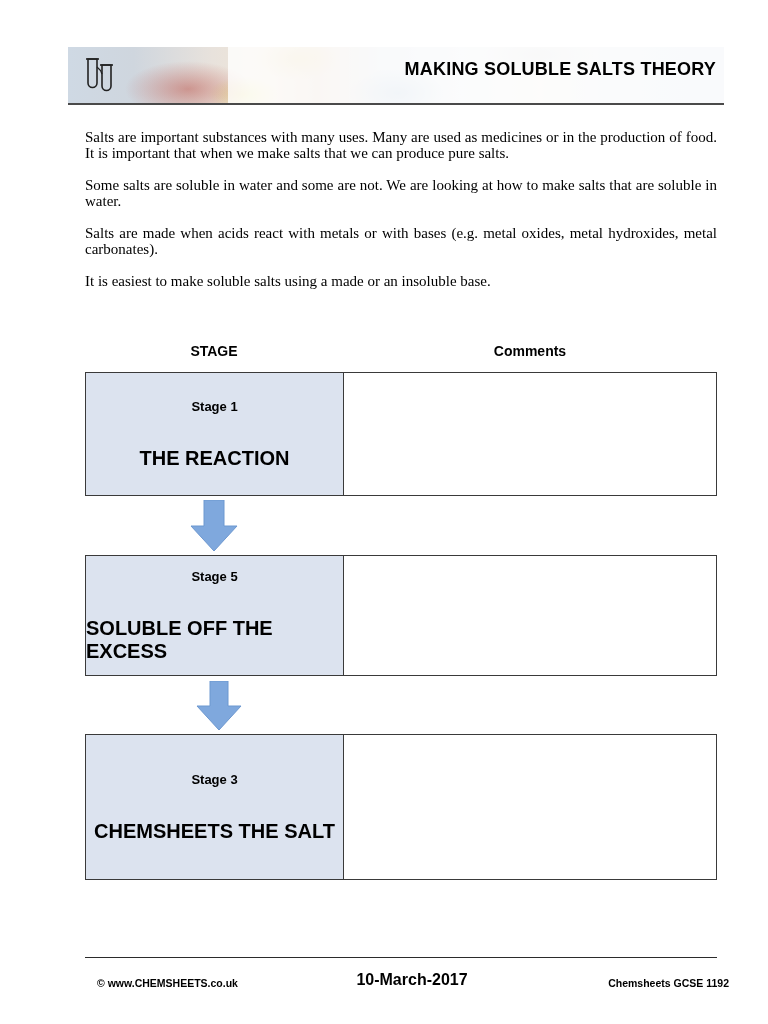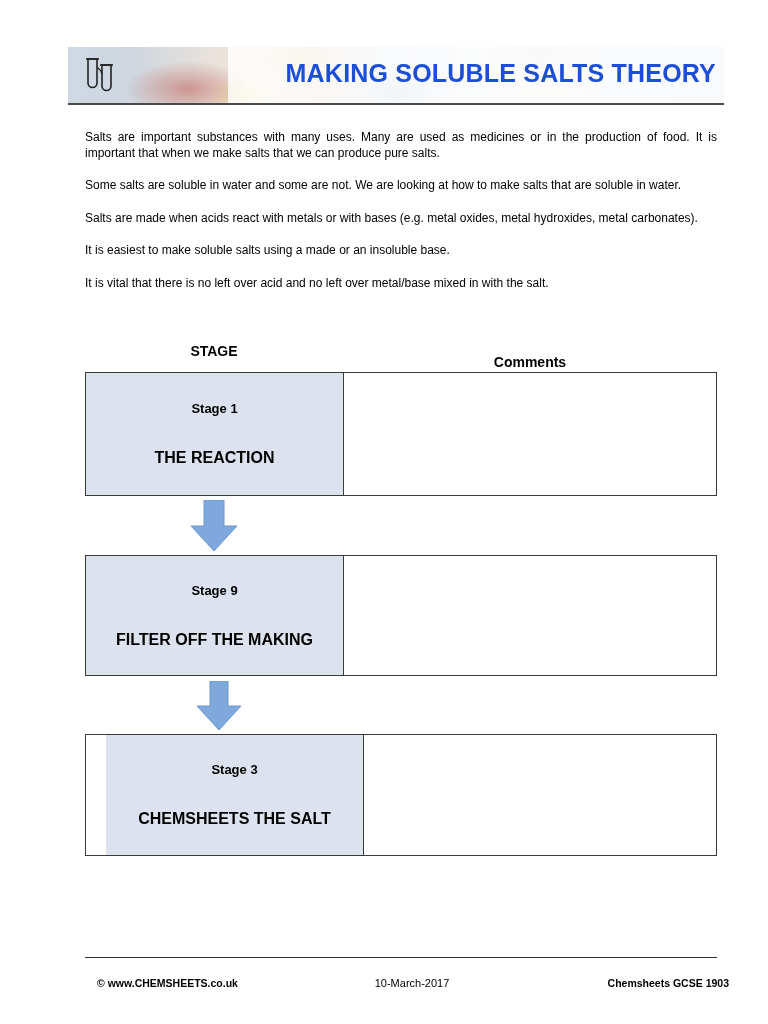--- a/index.html
+++ b/index.html
@@ -60,65 +60,66 @@
     left: 160px;
     top: 0;
     right: 0;
     bottom: 0;
     background: rgba(255,255,255,0.80);
   }
   .header-title {
     position: absolute;
     right: 8px;
     top: 12px;
-    font-size: 25px;
+    font-size: 18px;
     font-weight: bold;
     letter-spacing: .2px;
-    color: #1d4ed8;
+    color: #000000;
     white-space: nowrap;
   }
   .logo-box {
     position: absolute;
     left: 8px;
     top: 6px;
     width: 48px;
     height: 44px;
   }
 
   
   .body-text {
     position: absolute;
     left: 85px;
     top: 130px;
     width: 632px;
   }
   .body-text p {
     margin: 0 0 17px 0;
-    font-size: 12px;
+    font-size: 15px;
     line-height: 15.5px;
     text-align: justify;
     color: #000;
+    font-family: Liberation Serif, serif;
   }
 
   
   .col-label {
     position: absolute;
     font-size: 14px;
     font-weight: bold;
     color: #000;
     text-align: center;
   }
   .col-label.stage {
     left: 85px;
     top: 343px;
     width: 258px;
   }
   .col-label.comments {
     left: 343px;
-    top: 354px;
+    top: 343px;
     width: 374px;
   }
 
   
   .stage-row {
     position: absolute;
     left: 85px;
     width: 632px;
     display: flex;
     border: 1px solid #3a3a3a;
@@ -134,32 +135,32 @@
     flex-direction: column;
     align-items: center;
     justify-content: center;
     gap: 13px;
   }
   .stage-num {
     font-size: 13px;
     font-weight: bold;
   }
   .stage-name {
-    font-size: 16px;
+    font-size: 20px;
     font-weight: bold;
     margin-top: 20px;
   }
   .stage-right {
     flex: 1;
     background: #ffffff;
   }
 
   #row1 { top: 372px; height: 124px; }
   #row2 { top: 555px; height: 121px; }
-  #row3 { top: 734px; height: 122px; padding-left: 20px; }
+  #row3 { top: 734px; height: 146px; }
 
   
   .arrow {
     position: absolute;
     width: 54px;
   }
   #arrow1 { left: 187px; top: 500px; height: 52px; }
   #arrow2 { left: 194px; top: 681px; height: 50px; }
 
   
@@ -182,22 +183,22 @@
     font-size: 10.5px;
     font-weight: bold;
     color: #000;
     padding-left: 12px;
   }
   .footer-mid {
     position: absolute;
     left: 0;
     right: 0;
     text-align: center;
-    font-size: 11px;
-    font-weight: normal;
+    font-size: 16px;
+    font-weight: bold;
     pointer-events: none;
     margin-left: 10px;
   }
   .footer-left, .footer-right { position: relative; z-index: 1; }
 </style>
 </head>
 <body>
 
 <div class="page">
 
@@ -216,21 +217,20 @@
       </svg>
     </div>
     <div class="header-title">MAKING SOLUBLE SALTS THEORY</div>
   </div>
 
   <div class="body-text">
     <p>Salts are important substances with many uses.  Many are used as medicines or in the production of food. It is important that when we make salts that we can produce pure salts.</p>
     <p>Some salts are soluble in water and some are not. We are looking at how to make salts that are soluble in water.</p>
     <p>Salts are made when acids react with metals or with bases (e.g. metal oxides, metal hydroxides, metal carbonates).</p>
     <p>It is easiest to make soluble salts using a made or an insoluble base.</p>
-    <p>It is vital that there is no left over acid and no left over metal/base mixed in with the salt.</p>
   </div>
 
   <div class="col-label stage">STAGE</div>
   <div class="col-label comments">Comments</div>
 
   <div class="stage-row" id="row1">
     <div class="stage-left">
       <div class="stage-num">Stage 1</div>
       <div class="stage-name">THE REACTION</div>
     </div>
@@ -238,22 +238,22 @@
   </div>
 
   <div class="arrow" id="arrow1">
     <svg width="54" height="52" viewBox="0 0 54 52">
       <polygon points="17,0 37,0 37,26 50,26 27,51 4,26 17,26" fill="#7fa8dd" stroke="#6d98d0" stroke-width="1"></polygon>
     </svg>
   </div>
 
   <div class="stage-row" id="row2">
     <div class="stage-left">
-      <div class="stage-num">Stage 9</div>
-      <div class="stage-name">FILTER OFF THE MAKING</div>
+      <div class="stage-num">Stage 5</div>
+      <div class="stage-name">SOLUBLE OFF THE EXCESS</div>
     </div>
     <div class="stage-right"></div>
   </div>
 
   <div class="arrow" id="arrow2">
     <svg width="54" height="50" viewBox="0 0 54 50">
       <polygon points="16,0 34,0 34,25 47,25 25,49 3,25 16,25" fill="#7fa8dd" stroke="#6d98d0" stroke-width="1"></polygon>
     </svg>
   </div>
 
@@ -262,16 +262,16 @@
       <div class="stage-num">Stage 3</div>
       <div class="stage-name">CHEMSHEETS THE SALT</div>
     </div>
     <div class="stage-right"></div>
   </div>
 
   <div class="footer-rule"></div>
   <div class="footer">
     <div class="footer-left">© www.CHEMSHEETS.co.uk</div>
     <div class="footer-mid">10-March-2017</div>
-    <div class="footer-right">Chemsheets GCSE 1903</div>
+    <div class="footer-right">Chemsheets GCSE 1192</div>
   </div>
 
 </div>
 
 </body></html>

